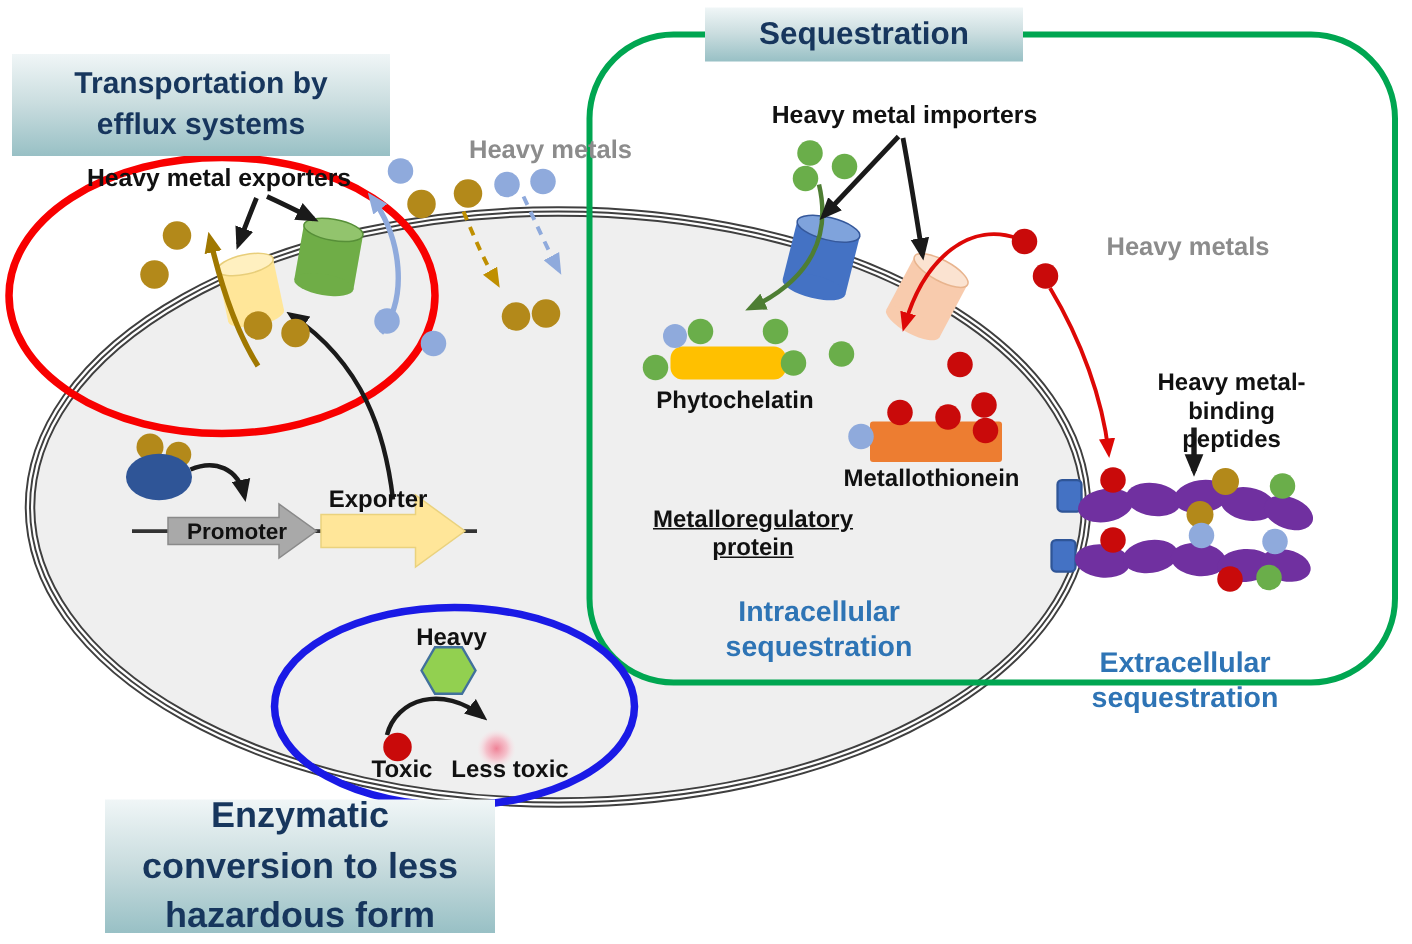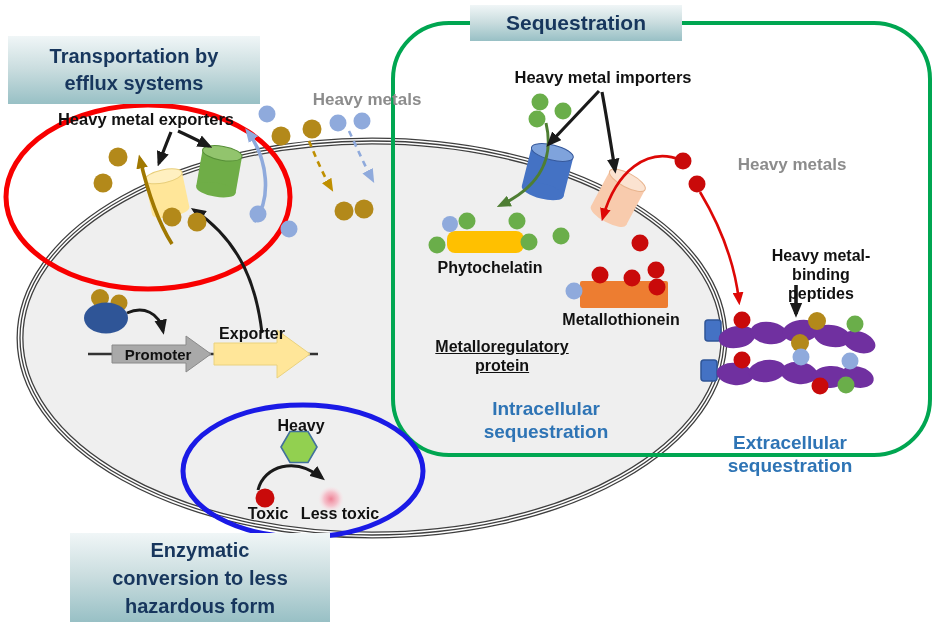--- a/index.html
+++ b/index.html
@@ -15,21 +15,21 @@
   }
   .lbl.gray{color:#8C8C8C;font-size:17px;margin-left:32px;}
   .lbl.section{color:#2E74B5;font-size:19px;line-height:1.2;}
   .tbox{
     position:absolute;display:flex;align-items:center;justify-content:center;
     background:linear-gradient(180deg,#F0F6F7 0%,#CADDDF 48%,#98C0C5 100%);
     color:#17365D;font-weight:bold;text-align:center;white-space:pre-line;
   }
   #title-transportation{left:8px;top:36px;width:252px;height:68px;font-size:20px;line-height:1.35;}
   #title-sequestration{left:470px;top:5px;width:212px;height:36px;font-size:21px;}
-  #title-enzymatic{left:70px;top:533px;width:260px;height:89px;font-size:20px;line-height:1.4;}
+  #title-enzymatic{left:70px;top:533px;width:260px;height:89px;font-size:24px;line-height:1.4;}
 </style>
 </head>
 <body>
 
 <div id="stage">
 
 <svg width="941" height="629" viewBox="0 0 941 629">
   <defs>
     <marker id="mk-black" markerUnits="userSpaceOnUse" markerWidth="15" markerHeight="13" refX="9" refY="5" orient="auto" viewBox="0 0 12 10">
           <path d="M0,0 L12,5 L0,10 Z" fill="#1a1a1a"></path>

